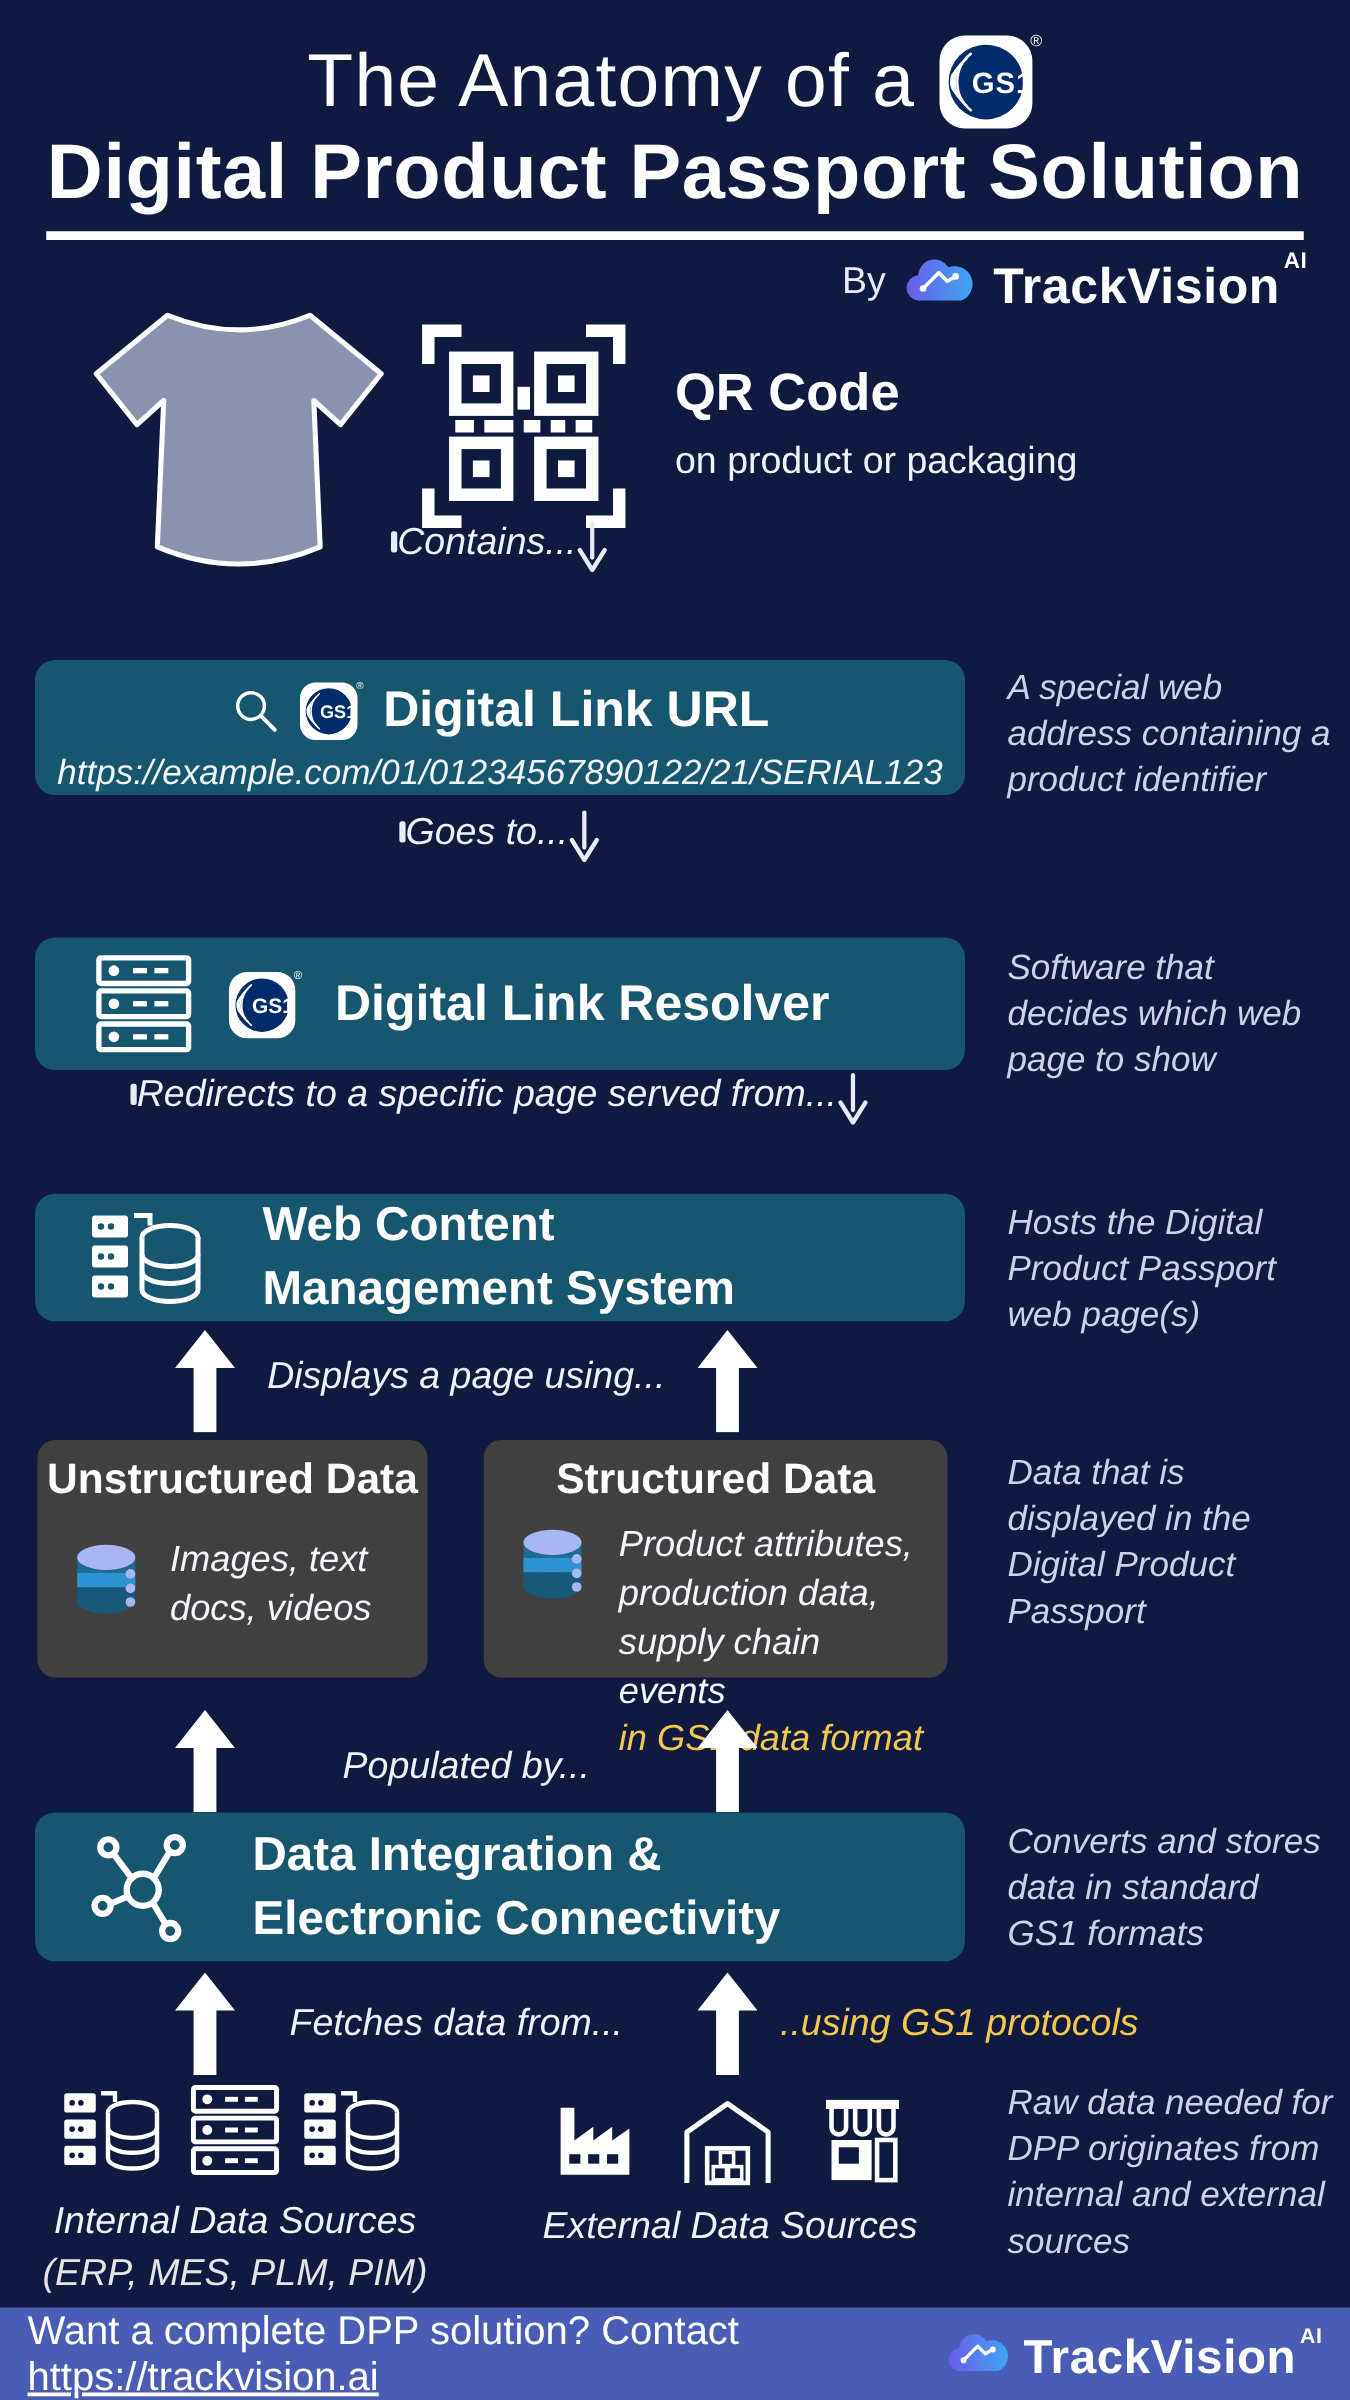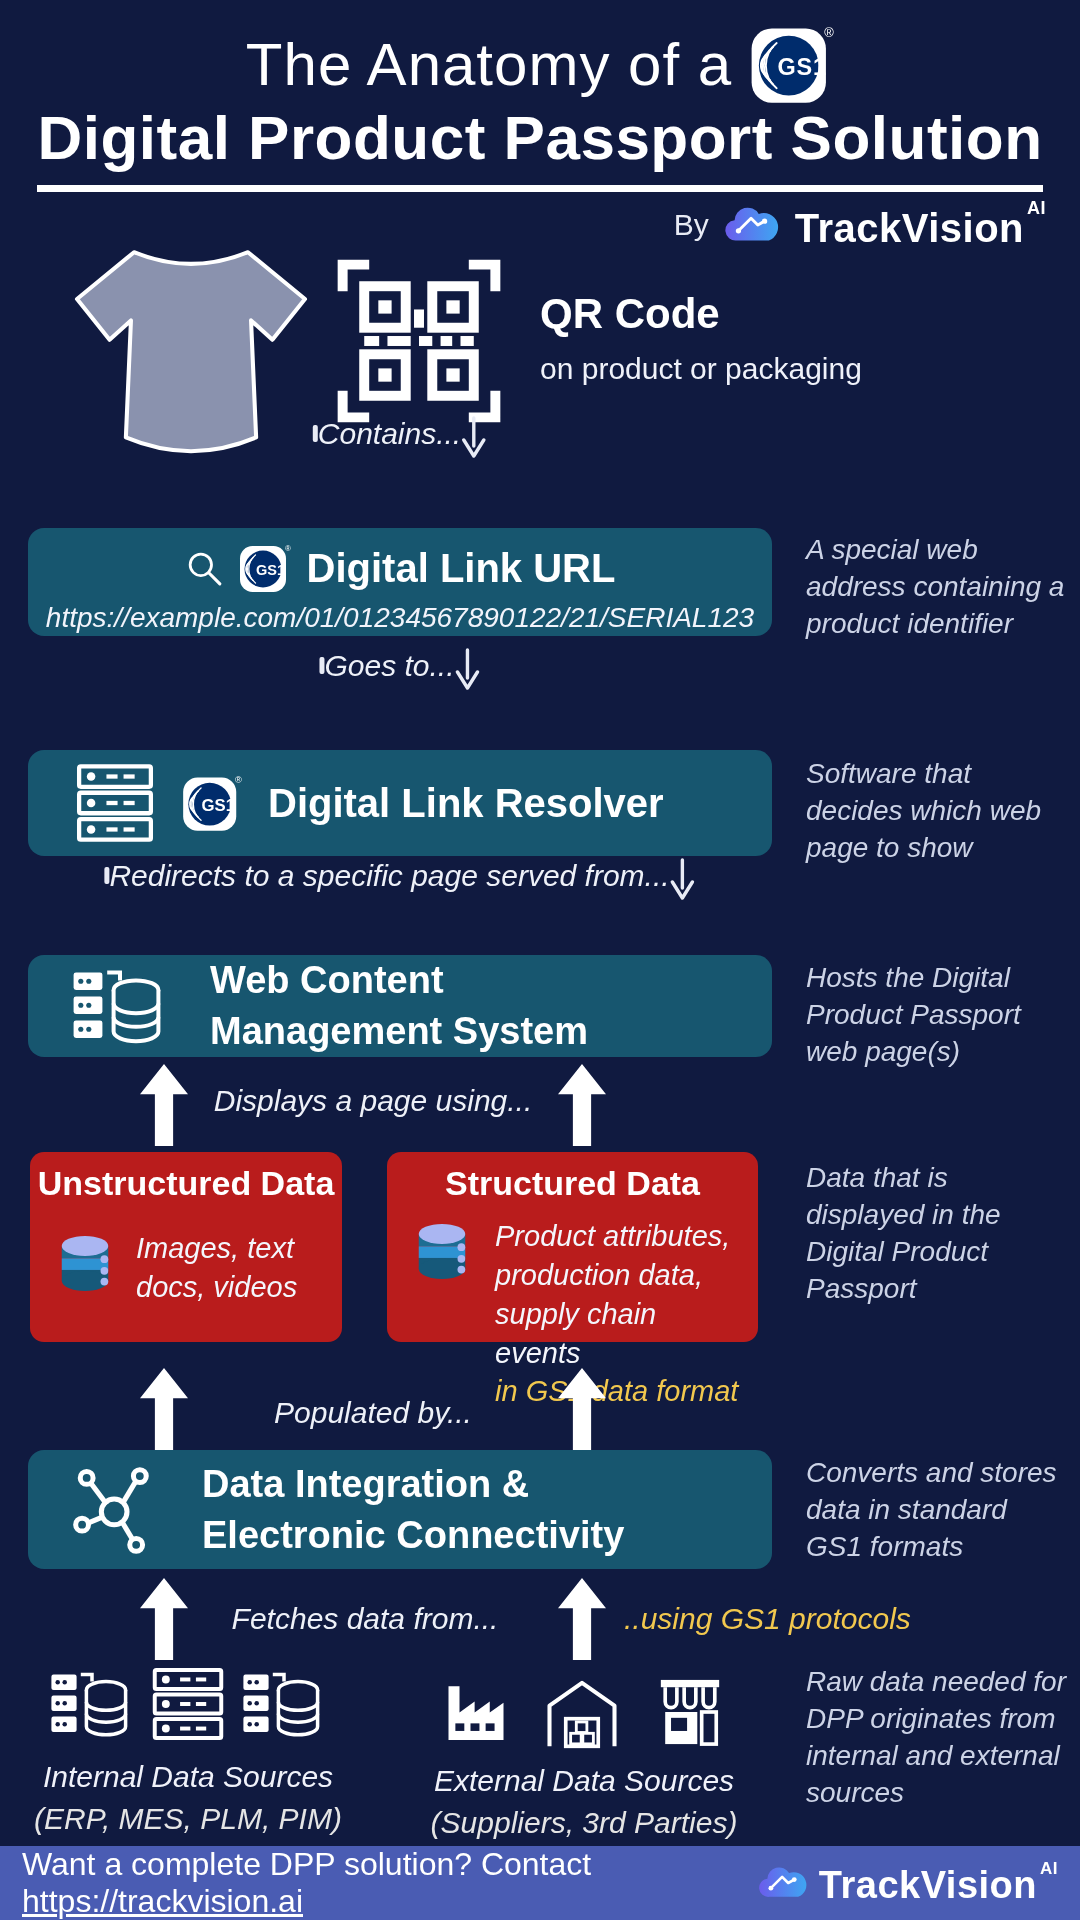--- a/index.html
+++ b/index.html
@@ -32,21 +32,21 @@
   .teal{left:28px;width:744px;background:#17566f;border-radius:16px;box-sizing:border-box;}
   .box-head{display:flex;justify-content:center;align-items:center;gap:16px;padding-top:14px;}
   .box-title{font-size:40px;font-weight:800;}
   .url-line{text-align:center;font-style:italic;font-size:28px;margin-top:8px;color:#f2f4fb;}
   .hbox{display:flex;align-items:center;}
   .box-title2{font-size:38px;font-weight:800;line-height:1.34;}
 
   .uparrow{width:48px;height:82px;background:#fff;
            clip-path:polygon(50% 0,100% 37%,69% 37%,69% 100%,31% 100%,31% 37%,0 37%);}
 
-  .blue{background:#b91c1c;border-radius:14px;box-sizing:border-box;}
+  .blue{background:#404040;border-radius:14px;box-sizing:border-box;}
   .blue-title{font-size:34px;font-weight:800;text-align:center;padding-top:12px;}
   .blue-row{display:flex;gap:20px;padding-left:24px;margin-top:26px;}
   .blue-body{font-style:italic;font-size:29px;line-height:1.34;color:#f4f6fc;}
   .hl{font-style:italic;font-size:29px;line-height:1.34;color:#f2c84e;}
 
   
   .note{left:806px;width:262px;font-style:italic;font-size:28px;line-height:1.32;color:#ccd3e6;}
 
   
   .src{display:flex;flex-direction:column;align-items:center;}
@@ -417,21 +417,20 @@
           <path d="M14 14 V34 A8 8 0 0 0 30 34 V14"></path>
           <path d="M40 14 V34 A8 8 0 0 0 56 34 V14"></path>
           <path d="M66 14 V34 A8 8 0 0 0 82 34 V14"></path>
         </g>
         <rect x="14" y="48" width="44" height="44" fill="#ffffff"></rect>
         <rect x="64" y="48" width="20" height="44" stroke="#ffffff" stroke-width="5" fill="none"></rect>
         <rect x="22" y="56" width="22" height="18" fill="#101a40"></rect>
       </svg>
     </div>
     <div class="src-label">External Data Sources</div>
-    <div class="src-label2">(Suppliers, 3rd Parties)</div>
   </div>
 
   <div class="abs note" style="top:1664px;">Raw data needed for DPP originates from internal and external sources</div>
 
   <div class="abs footer">
     <span class="footer-text"><span>Want a complete DPP solution? Contact </span><a href="#">https://trackvision.ai</a></span>
     <div class="footer-brand">
       <svg width="52" height="38" viewBox="0 0 120 80">
         <defs>
             <linearGradient id="cg2" x1="0" y1="0" x2="1" y2="0">

